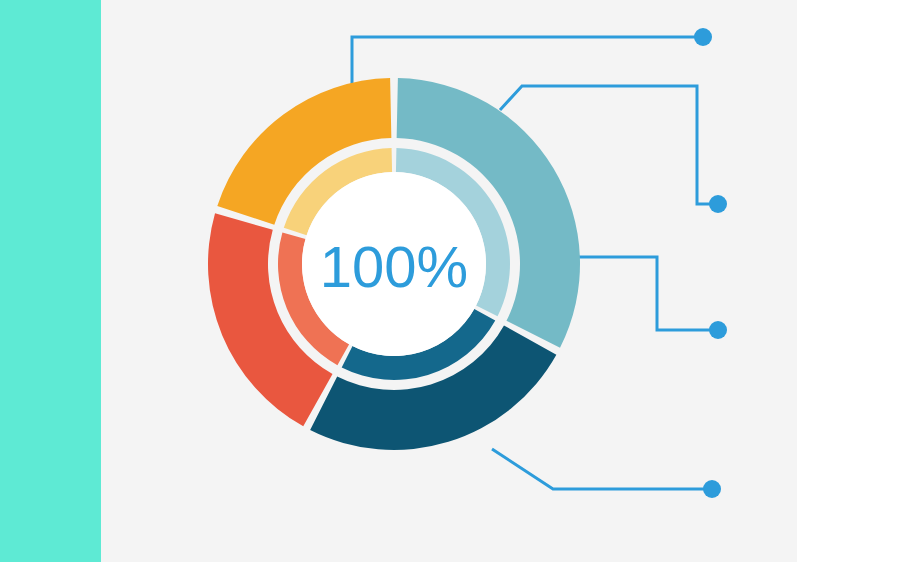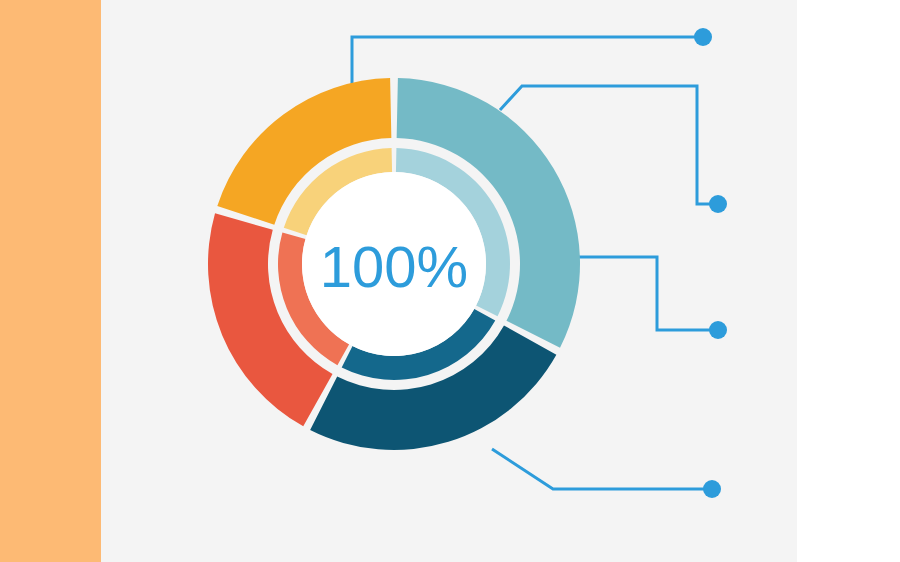--- a/index.html
+++ b/index.html
@@ -10,21 +10,21 @@
   body {
     width: 900px;
     height: 562px;
     overflow: hidden;
     font-family: "Liberation Sans", sans-serif;
   }
   #stage {
     position: relative;
     width: 760px;
     height: 562px;
-    background: #fdba74;
+    background: #5eead4;
   }
   #canvas-bg {
     position: absolute;
     left: 101px;
     top: 0px;
     width: 696px;
     height: 562px;
     background: #f4f4f4;
   }
   #infographic {

